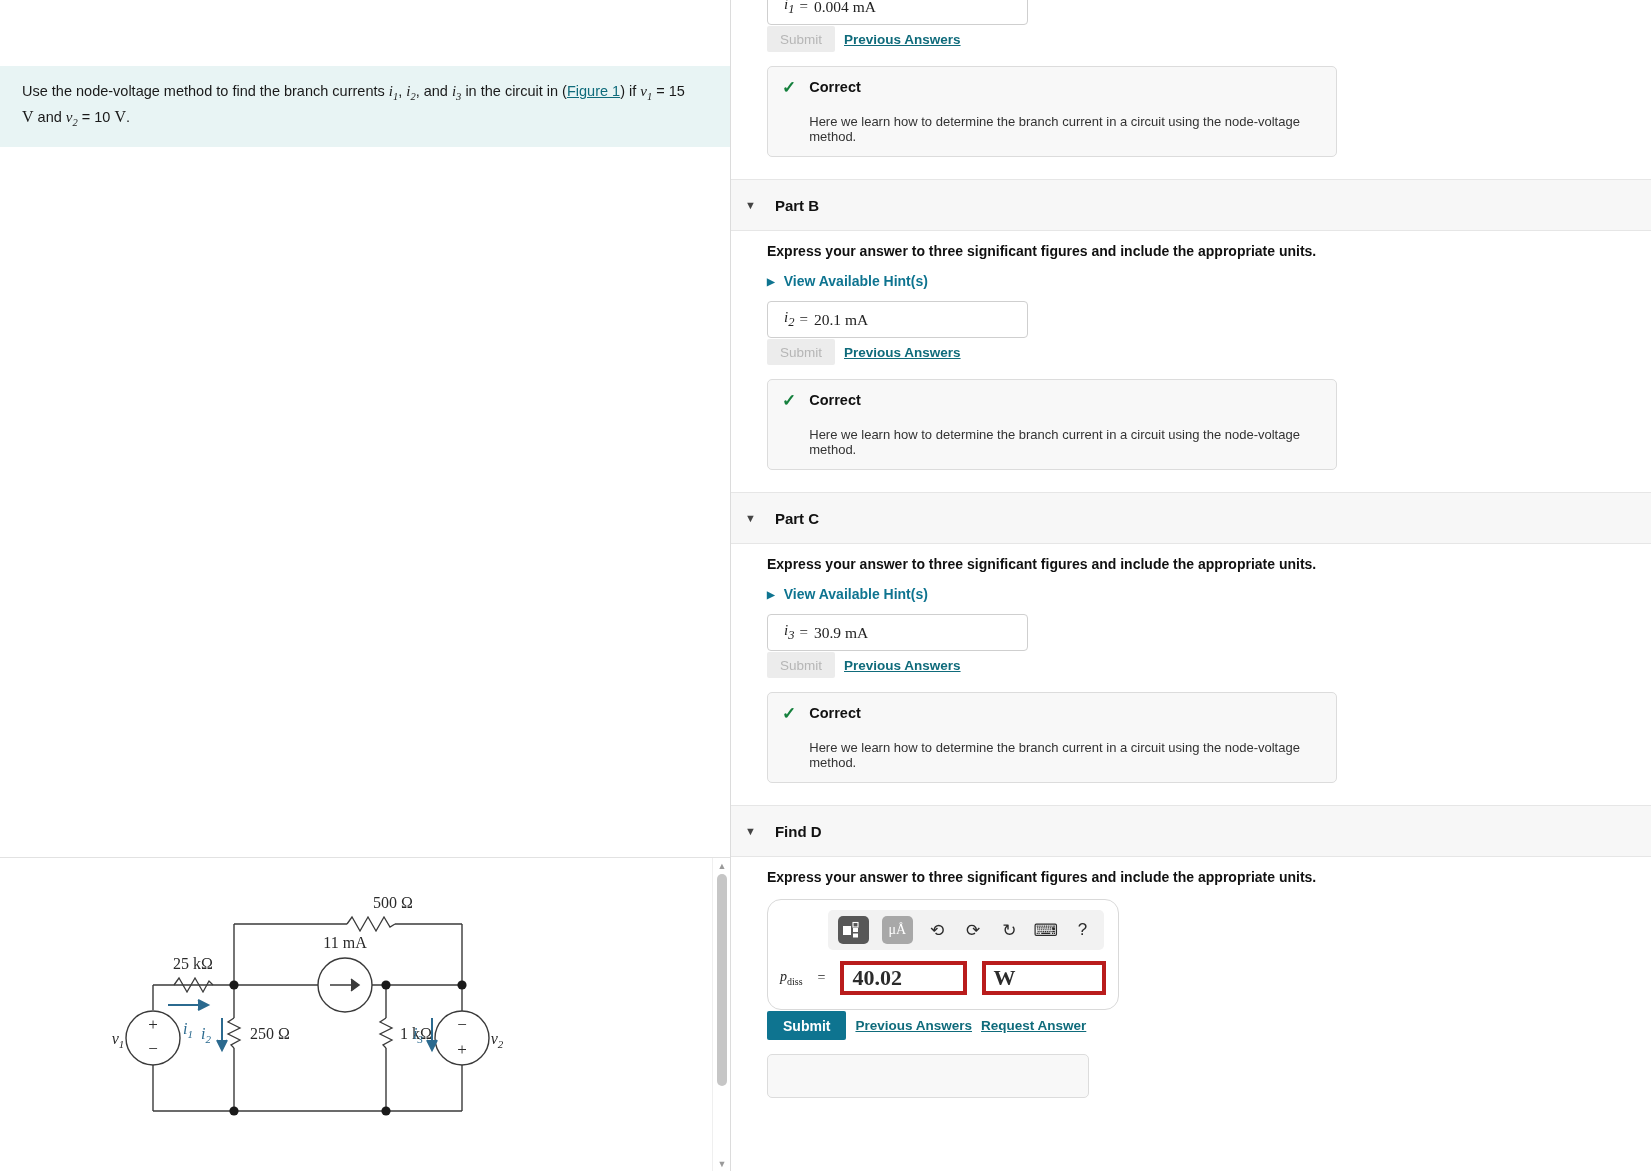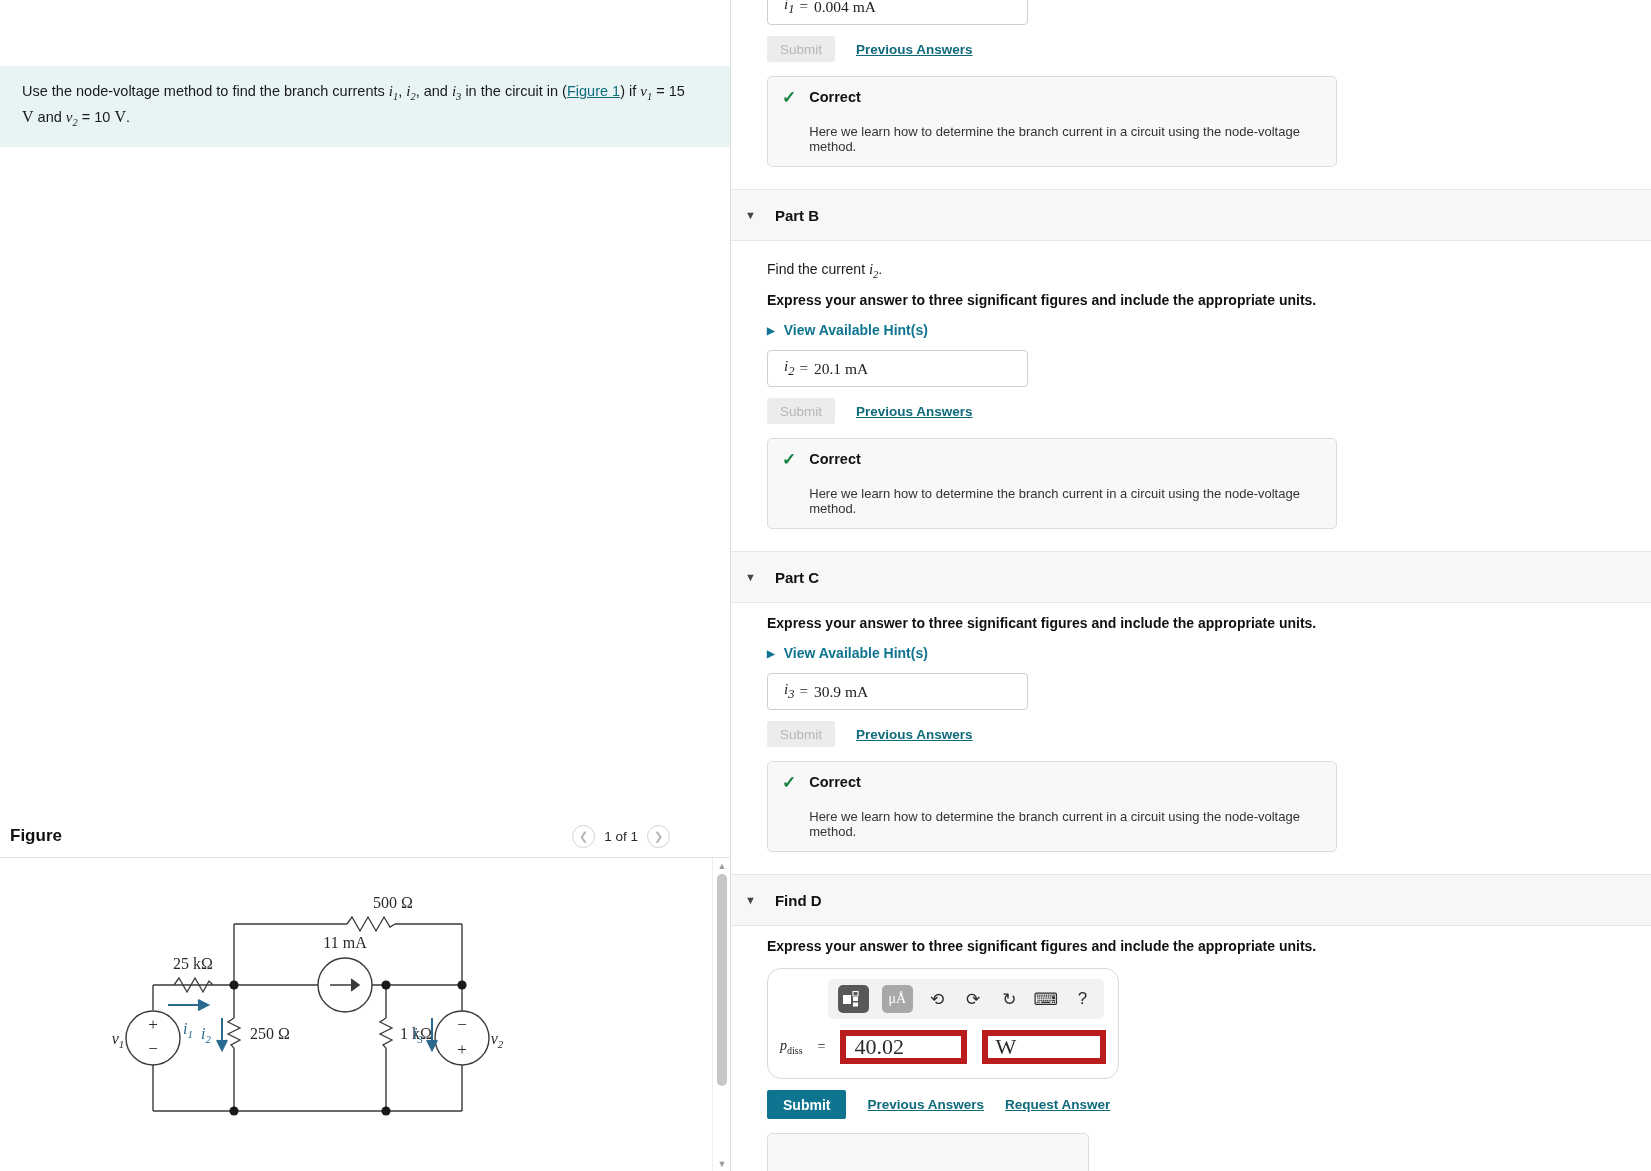--- a/index.html
+++ b/index.html
@@ -68,21 +68,21 @@
 
   .ansbox {
     border:1px solid #cfcfcf; border-radius:4px; background:#fff;
     width:261px; height:37px; display:flex; align-items:center; padding:0 16px;
     margin-top:12px;
   }
   .ansbox .lbl { font-family:"Liberation Serif", serif; font-style:italic; font-size:15px; }
   .ansbox .eq { margin:0 6px 0 5px; font-family:"Liberation Serif", serif; font-size:15px; }
   .ansbox .val { font-family:"Liberation Serif", serif; font-size:15.5px; }
 
-  .btnrow { display:flex; align-items:center; gap:21px; margin-top:11px; }
+  .btnrow { display:flex; align-items:center; gap:9px; margin-top:1px; }
   .submit-disabled {
     width:68px; height:26px; background:#ececec; color:#b6b6b6;
     display:flex; align-items:center; justify-content:center;
     font-size:13.5px; border:0; border-radius:2px; cursor:default;
   }
   .submit-active {
     min-width:68px; height:29px; background:#0e7490; color:#fff; padding:0 16px;
     display:flex; align-items:center; justify-content:center;
     font-size:14px; font-weight:bold; border:0; border-radius:2px; cursor:pointer;
   }
@@ -127,48 +127,40 @@
   }
   .tb-btn.dark { background:#585858; color:#fff; }
   .tb-btn.gray { background:#a8a8a8; color:#fff; font-family:"Liberation Serif", serif; font-size:14px; }
   .tb-icon { color:#2b2b2b; font-size:17px; cursor:pointer; display:flex; align-items:center;
     justify-content:center; width:24px; height:24px; }
   .math-inputrow { display:flex; align-items:center; margin-top:11px; gap:15px; }
   .pdiss { font-family:"Liberation Serif", serif; font-style:italic; font-size:14px; }
   .pdiss sub { font-size:10px; font-style:normal; }
   .mi-eq { font-family:"Liberation Serif", serif; font-size:14px; }
   .math-input {
-    border:6px solid #b91c1c; background:#fff; height:34px; padding:0 8px;
+    border:4px solid #b91c1c; background:#fff; height:34px; padding:0 8px;
     font-family:"Liberation Serif", serif; font-size:22px; color:#2b2b2b;
-    display:flex; align-items:center;
+    display:flex; align-items:center;font-weight:bold;
   }
   .math-input.num { width:145px; }
   .math-input.unit { width:143px; }
 </style>
 </head>
 <body>
 
 <div class="page">
 
   <div class="left-pane">
 
     <div class="prompt-box">
       <span class="txt">
         <span>Use the node-voltage method to find the branch currents </span><span class="mathi"><span>i</span><sub>1</sub></span><span>, </span><span class="mathi"><span>i</span><sub>2</sub></span><span>, and </span><span class="mathi"><span>i</span><sub>3</sub></span><span> in the circuit in (</span><span class="figlink">Figure 1</span><span>) if </span><span class="mathi"><span>v</span><sub>1</sub></span><span> = 15 </span><span class="mathu">V</span><span> and </span><span class="mathi"><span>v</span><sub>2</sub></span><span> = 10 </span><span class="mathu">V</span><span>.</span>
       </span>
     </div>
 
-    <div class="figure-header">
-      <div class="figure-title">Figure</div>
-      <div class="fig-pager">
-        <div class="pager-btn">❮</div>
-        <div class="pager-label">1 of 1</div>
-        <div class="pager-btn">❯</div>
-      </div>
-    </div>
 
     <div class="figure-panel">
       <div class="circuit-wrap">
         <svg width="712" height="314" viewBox="0 0 712 314">
           <g stroke="#3a3a3a" stroke-width="1.4" fill="none">
 
             <path d="M234 66 L347 66"></path>
             <path d="M395 66 L462 66"></path>
 
             <path d="M347 66 L352 59 L360 73 L368 59 L376 73 L384 59 L390 69 L395 66" stroke-width="1.3"></path>
@@ -271,23 +263,20 @@
             <div class="fb-sub">Here we learn how to determine the branch current in a circuit using the node-voltage method.</div>
           </div>
         </div>
       </div>
 
       <div class="part-header">
         <span class="caret">▼</span>
         <span class="part-title">Part B</span>
       </div>
       <div class="part-body">
-        <div class="q-line">
-          <span>Find the current </span><span class="mathi"><span>i</span><sub>2</sub></span><span>.</span>
-        </div>
         <div class="q-bold">Express your answer to three significant figures and include the appropriate units.</div>
         <div class="hint-row">
           <span class="hint-tri">▶</span>
           <span>View Available Hint(s)</span>
         </div>
         <div class="ansbox">
           <span class="lbl"><span>i</span><sub>2</sub></span>
           <span class="eq">=</span>
           <span class="val">20.1 mA</span>
         </div>

